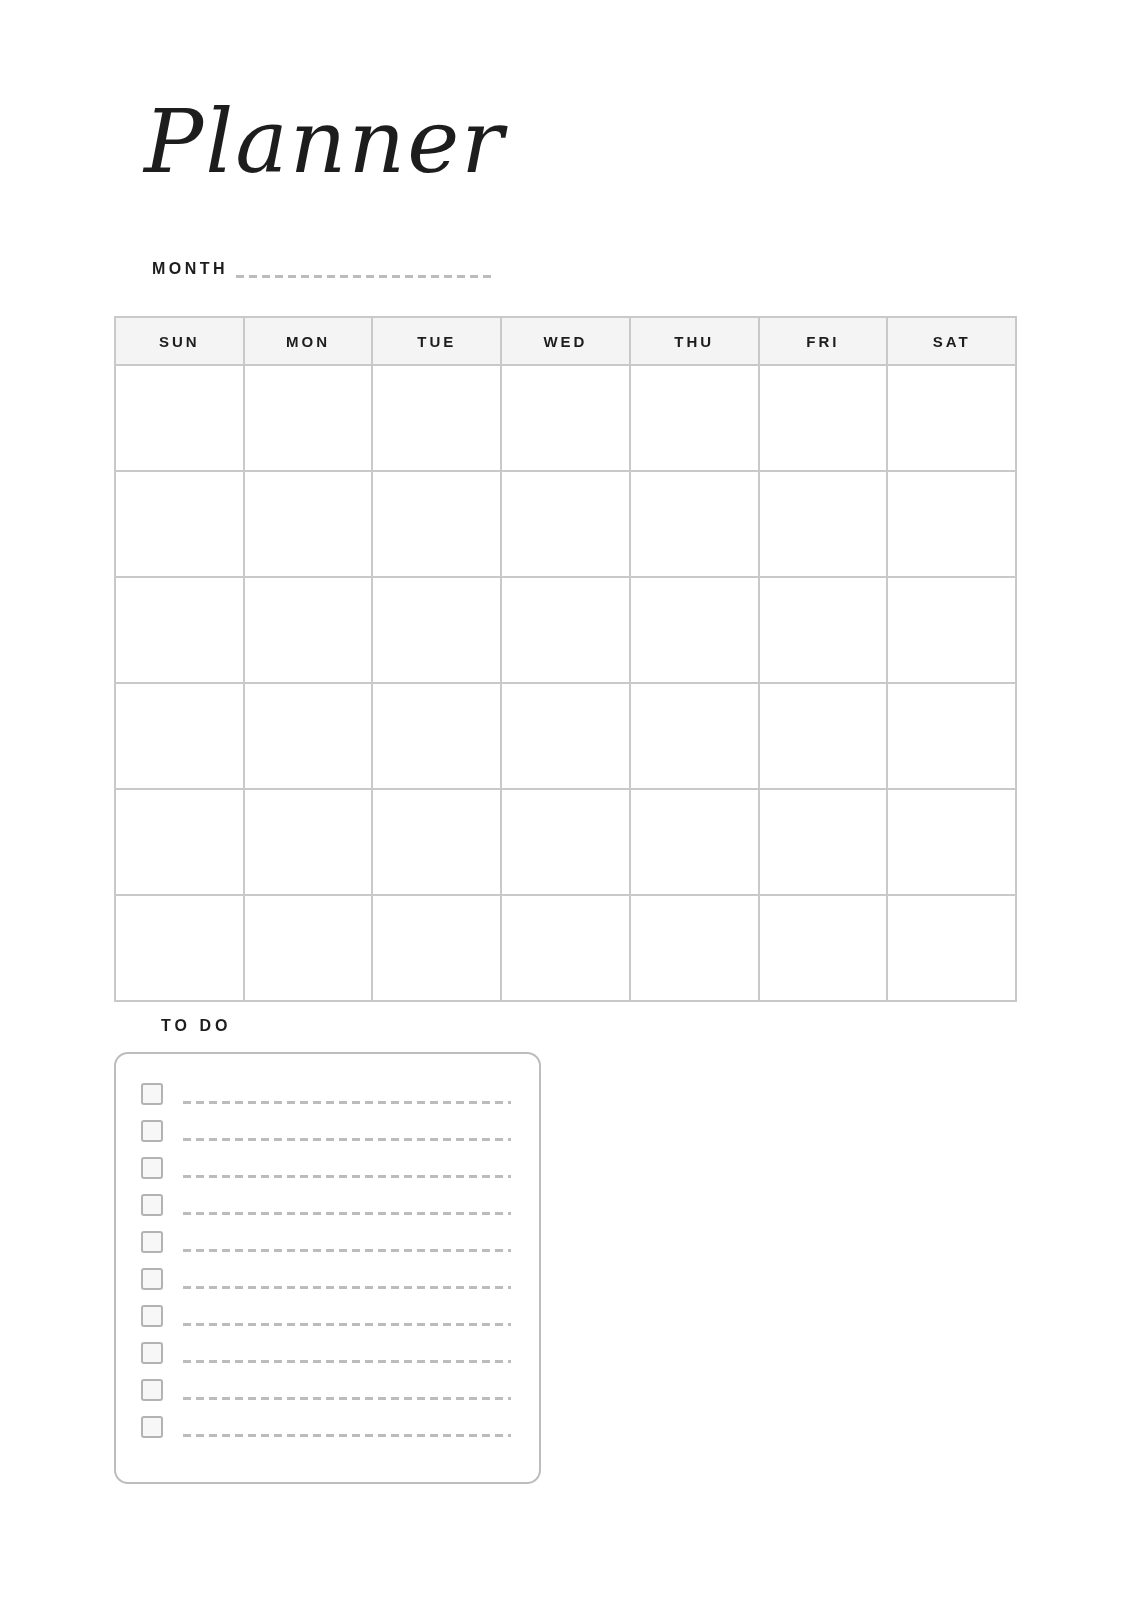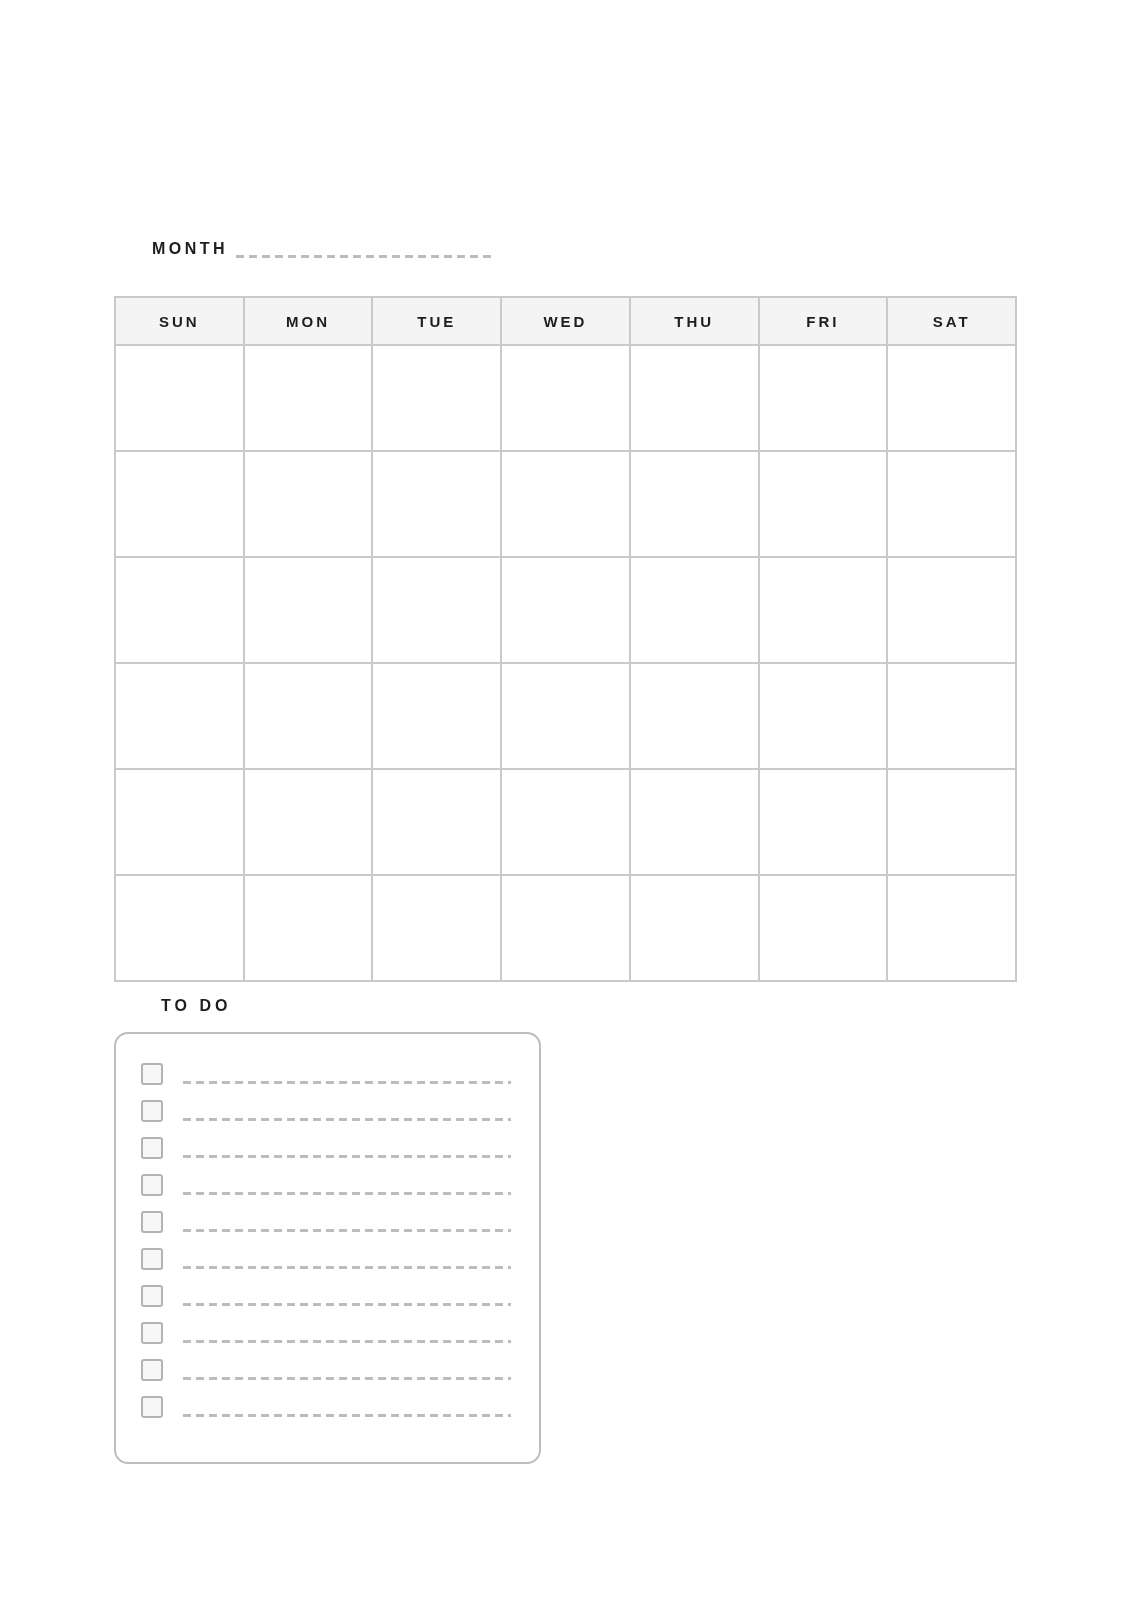--- a/index.html
+++ b/index.html
@@ -43,21 +43,21 @@
     font-size: 88px;
     line-height: 0.9;
     letter-spacing: 2px;
     color: #1d1d1d;
   }
 
   
   .month-row {
     display: flex;
     align-items: flex-end;
-    margin-top: 36px;
+    margin-top: 56px;
     margin-left: 38px;
     height: 22px;
   }
   .small-label {
     font-size: 16px;
     font-weight: 700;
     letter-spacing: 3.5px;
     line-height: 22px;
     color: #1d1d1d;
     text-transform: uppercase;
@@ -148,20 +148,21 @@
     margin-left: 20px;
     margin-bottom: 1px;
   }
 </style>
 </head>
 <body>
 
 <div class="page">
 
   <h1 class="title">
+    <span class="title-script">Planner</span>
   </h1>
 
   <div class="month-row">
     <span class="small-label">MONTH</span>
     <span class="dash-line month-line"></span>
   </div>
 
   <table class="calendar">
     <thead>
       <tr>

